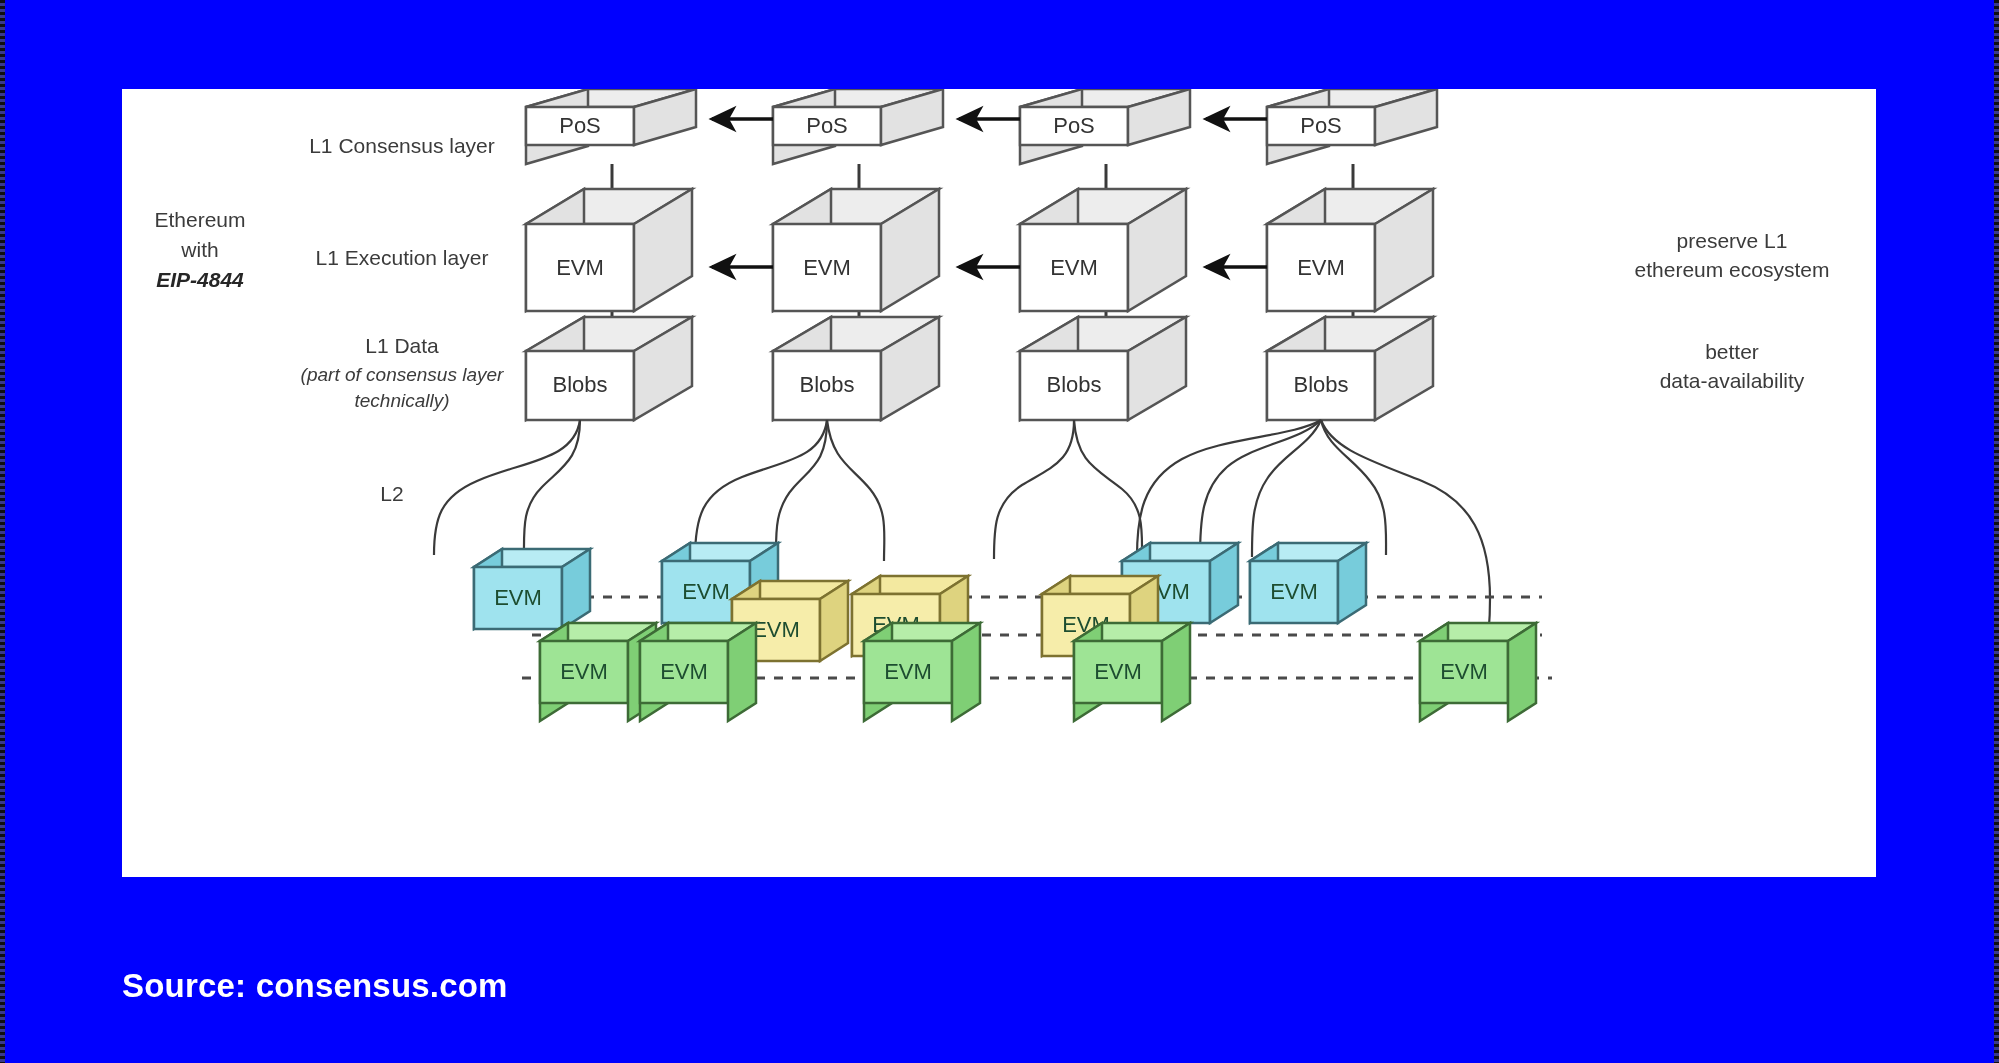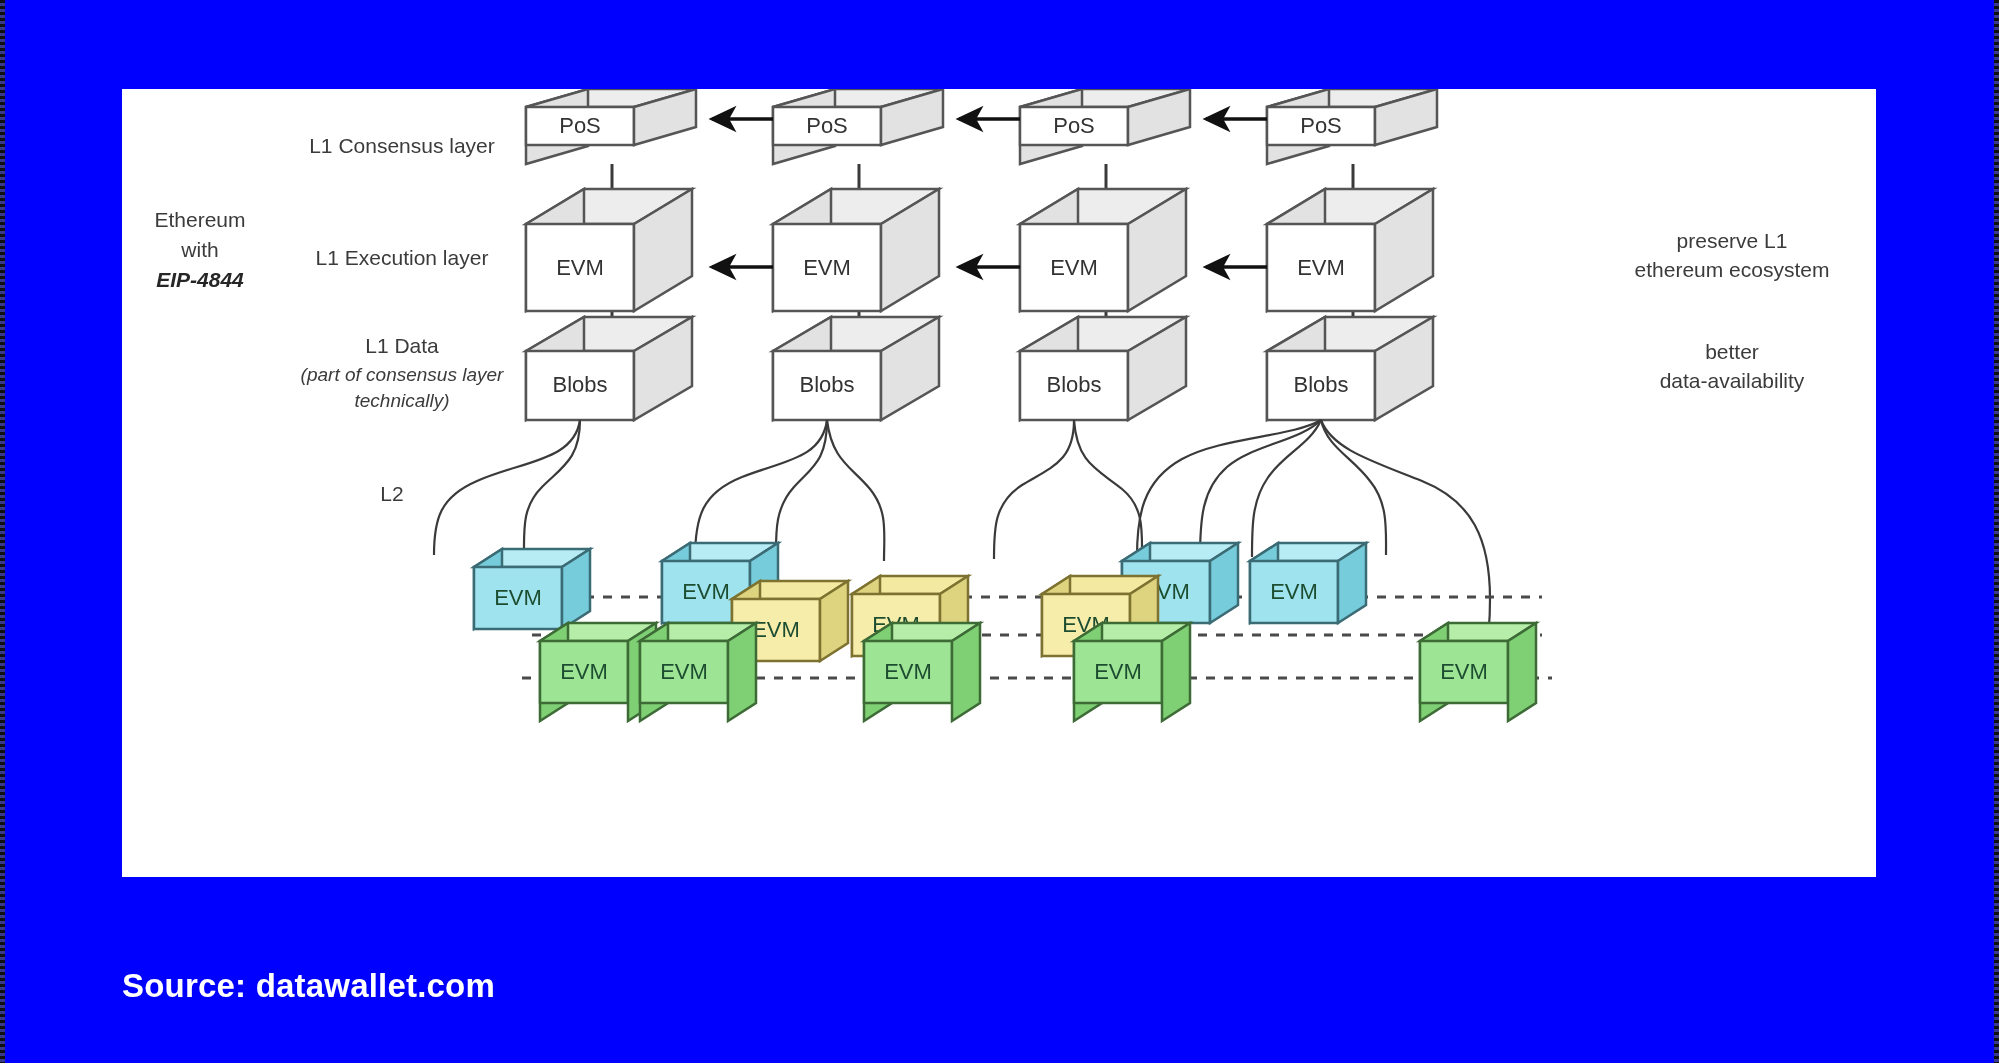--- a/index.html
+++ b/index.html
@@ -392,15 +392,15 @@
           <rect x="1298" y="552" width="88" height="62" fill="#9ee495" stroke="#3d6b36" stroke-width="2.5"></rect>
           <polygon points="1386,552 1414,534 1414,614 1386,632" fill="#7fcf75" stroke="#3d6b36" stroke-width="2.5"></polygon>
           <text class="box-text-l2" x="1342" y="584">EVM</text>
         </g>
 
       </g>
 
     </svg>
   </div>
 
-  <div id="caption">Source: datawallet.com</div>
+  <div id="caption">Source: consensus.com</div>
 
 </div>
 
 </body></html>

